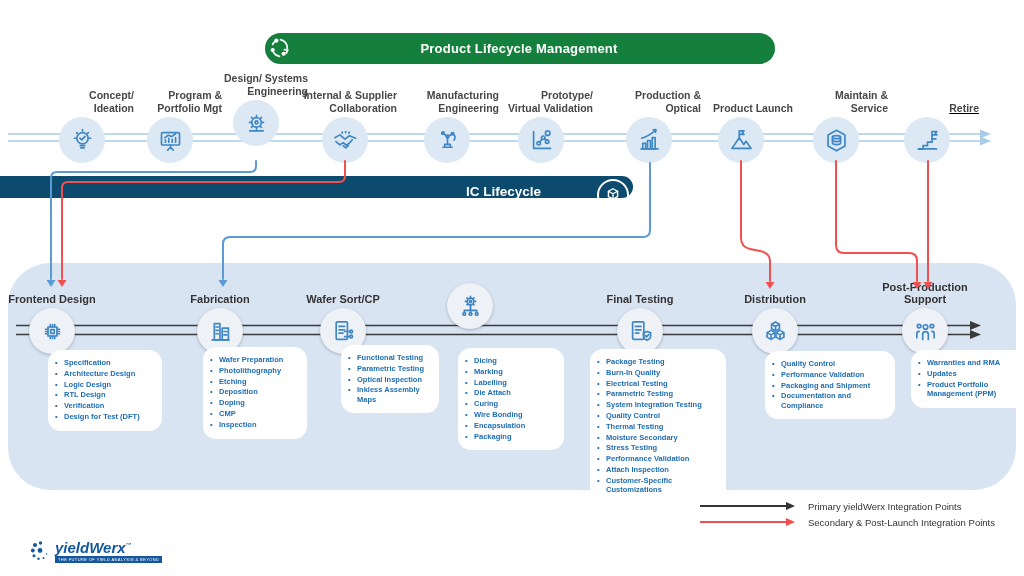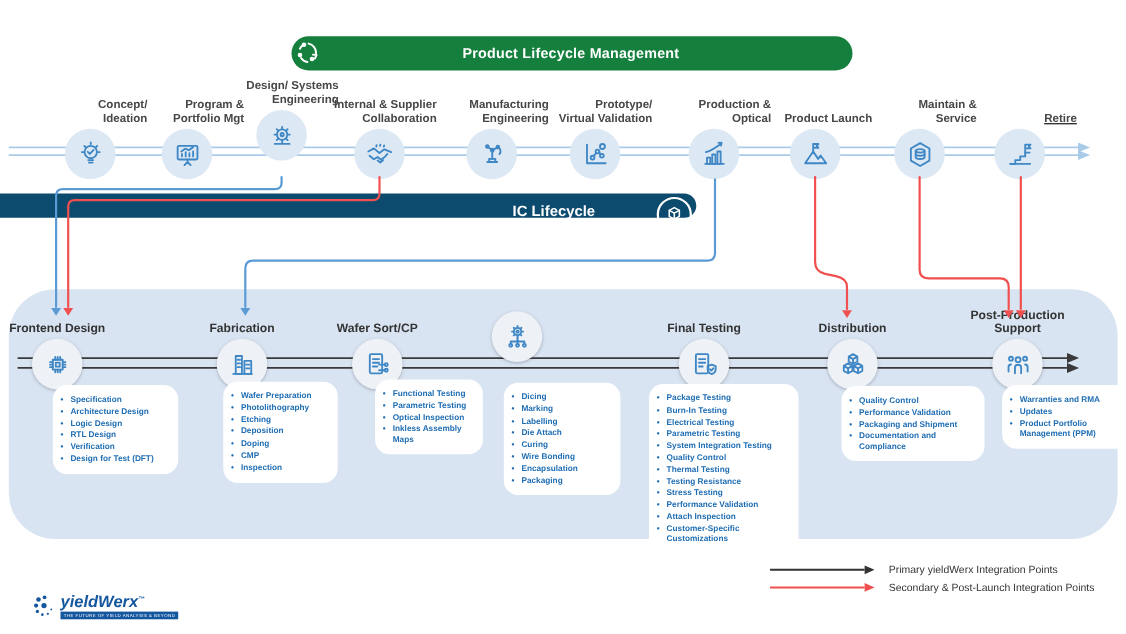--- a/index.html
+++ b/index.html
@@ -47,21 +47,21 @@
   .card li::before{content:"\2022";position:absolute;left:3px;color:#1e6db3;}
 
   
   .icn path,.icn circle,.icn rect,.icn ellipse,.icn polygon,.icn polyline{
     stroke:#3f87c5;stroke-width:1.5;fill:none;stroke-linecap:round;stroke-linejoin:round;}
   .icnw path,.icnw circle,.icnw rect{stroke:#fff;stroke-width:1.7;fill:none;
     stroke-linecap:round;stroke-linejoin:round;}
   .icnw .fil{fill:#fff;stroke:none;}
 
   
-  .legend{left:698px;top:510px;z-index:3;}
+  .legend{left:698px;top:498px;z-index:3;}
   .leg-row{display:flex;align-items:center;height:16px;}
   .leg-row .txt{font-size:9.5px;color:#333;margin-left:10px;}
 
   
   .logo{left:28px;top:538px;display:flex;align-items:flex-start;z-index:3;}
   .logo .mark{width:24px;height:26px;margin-right:3px;}
   .logo .brand{font-size:15px;font-weight:700;font-style:italic;color:#15579f;line-height:15px;}
   .logo .brand sup{font-size:6px;}
   .logo .tagbar{background:#15579f;color:#fff;font-size:4px;letter-spacing:.4px;
     padding:1px 3px;margin-top:1px;width:fit-content;white-space:nowrap;}
@@ -391,27 +391,27 @@
       <li>Die Attach</li>
       <li>Curing</li>
       <li>Wire Bonding</li>
       <li>Encapsulation</li>
       <li>Packaging</li>
     </ul>
 </div>
 <div class="card" style="left:590px;top:349px;width:126px;">
   <ul>
       <li>Package Testing</li>
-      <li>Burn-In Testing</li>
+      <li>Burn-In Quality</li>
       <li>Electrical Testing</li>
       <li>Parametric Testing</li>
       <li>System Integration Testing</li>
       <li>Quality Control</li>
       <li>Thermal Testing</li>
-      <li>Testing Resistance</li>
+      <li>Moisture Secondary</li>
       <li>Stress Testing</li>
       <li>Performance Validation</li>
       <li>Attach Inspection</li>
       <li>Customer-Specific Customizations</li>
     </ul>
 </div>
 <div class="card" style="left:765px;top:351px;width:120px;">
   <ul>
       <li>Quality Control</li>
       <li>Performance Validation</li>

